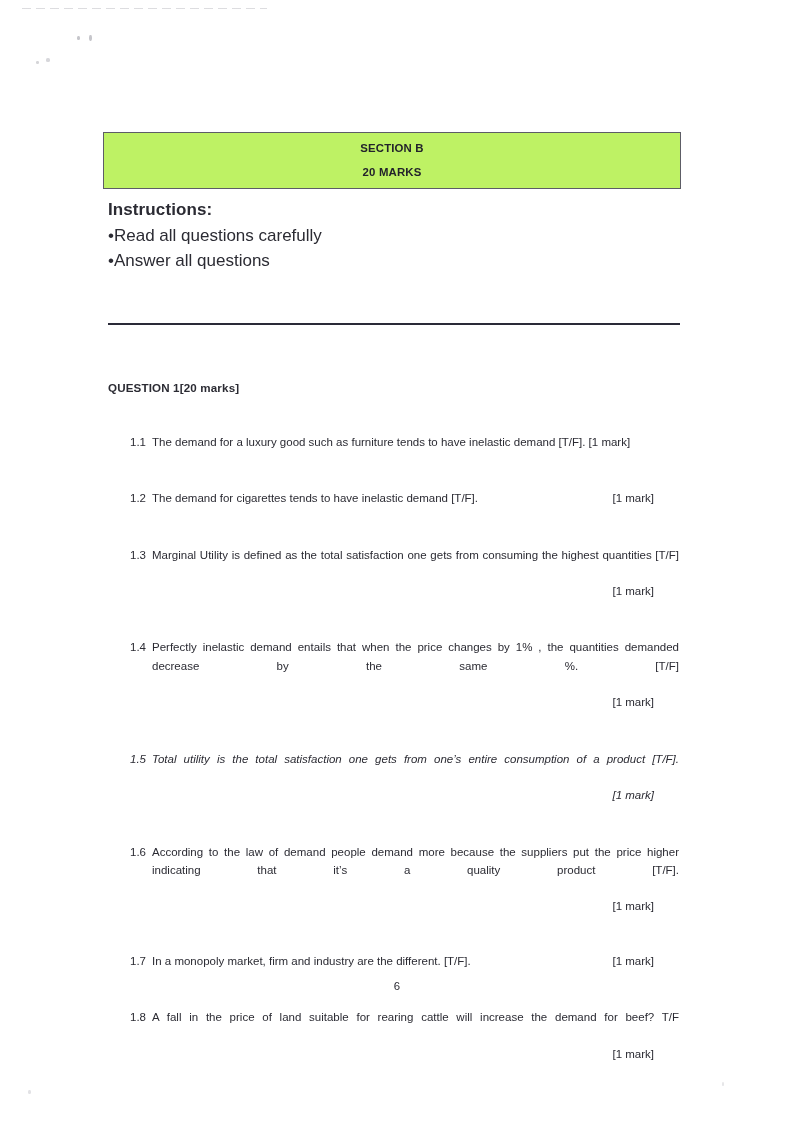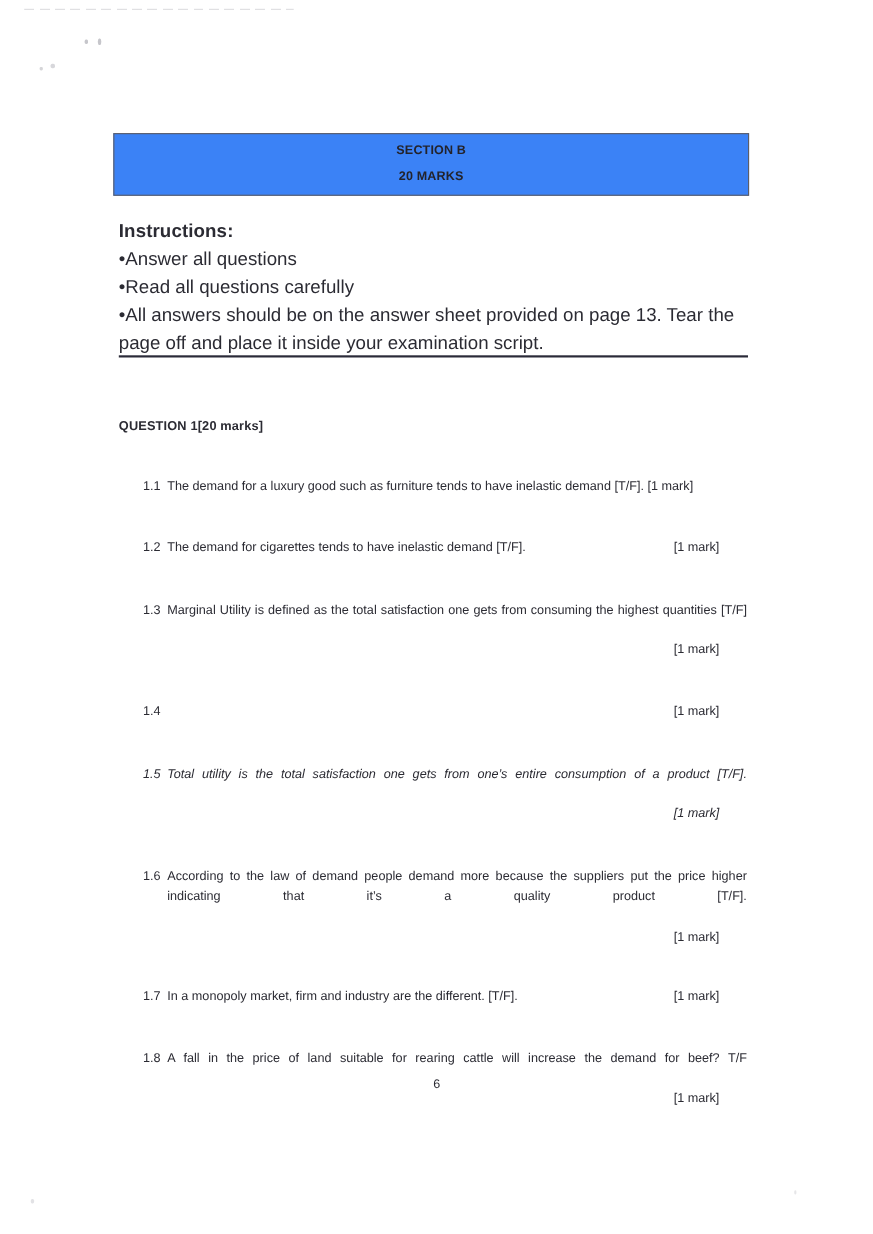--- a/index.html
+++ b/index.html
@@ -41,30 +41,30 @@
   .sp2 { left: 89px; top: 35px;  width: 3px; height: 6px; }
   .sp3 { left: 36px; top: 61px;  width: 3px; height: 3px; opacity: .75; }
   .sp4 { left: 46px; top: 58px;  width: 4px; height: 4px; opacity: .7; }
   .sp5 { left: 28px; top: 1090px;width: 3px; height: 4px; opacity: .5; }
   .sp6 { left: 722px;top: 1082px;width: 2px; height: 4px; opacity: .45; }
 
   
   .section-box {
     position: absolute;
     left: 103px;
-    top: 121px;
+    top: 132px;
     width: 578px;
     height: 57px;
     border: 1.3px solid #5d5d66;
     box-sizing: border-box;
     display: flex;
     flex-direction: column;
     align-items: center;
     justify-content: center;
-    background: #3b82f6;
+    background: #bef264;
   }
   .section-box .line {
     font-weight: bold;
     font-size: 11.4px;
     letter-spacing: .15px;
     line-height: 1;
     color: #23232b;
   }
   .section-box .line + .line { margin-top: 12px; }
 
@@ -179,23 +179,22 @@
 <div class="speck sp5"></div>
 <div class="speck sp6"></div>
 
 <div class="section-box">
   <div class="line">SECTION B</div>
   <div class="line">20 MARKS</div>
 </div>
 
 <div class="instructions">
   <div class="heading">Instructions:</div>
+  <div class="bullet-item">•Read all questions carefully</div>
   <div class="bullet-item">•Answer all questions</div>
-  <div class="bullet-item">•Read all questions carefully</div>
-  <div class="bullet-item">•All answers should be on the answer sheet provided on page 13. Tear the page off and place it inside your examination script.</div>
 </div>
 
 <div class="rule"></div>
 
 <div class="q-header">
   <span>QUESTION 1</span>
   <span>[20 marks]</span>
 </div>
 
 <div class="q-list" id="question-list">
@@ -207,20 +206,21 @@
       <span class="q-num">1.2</span>
       <span class="q-text"><span class="q-marks-trail">[1 mark]</span>The demand for cigarettes tends to have inelastic demand [T/F].</span>
     </div>
     <div class="q-item q-1-3 justify">
       <span class="q-num">1.3</span>
       <span class="q-text">Marginal Utility is defined as the total satisfaction one gets from consuming the highest quantities [T/F]</span>
       <span class="q-marks-line">[1 mark]</span>
     </div>
     <div class="q-item q-1-4 justify">
       <span class="q-num">1.4</span>
+      <span class="q-text">Perfectly inelastic demand entails that when the price changes by 1% , the quantities demanded decrease by the same %. [T/F]</span>
       <span class="q-marks-line">[1 mark]</span>
     </div>
     <div class="q-item q-1-5 justify">
       <span class="q-num">1.5</span>
       <span class="q-text">Total utility is the total satisfaction one gets from one’s entire consumption of a product [T/F].</span>
       <span class="q-marks-line">[1 mark]</span>
     </div>
     <div class="q-item q-1-6 justify">
       <span class="q-num">1.6</span>
       <span class="q-text">According to the law of demand people demand more because the suppliers put the price higher indicating that it’s a quality product [T/F].</span>

